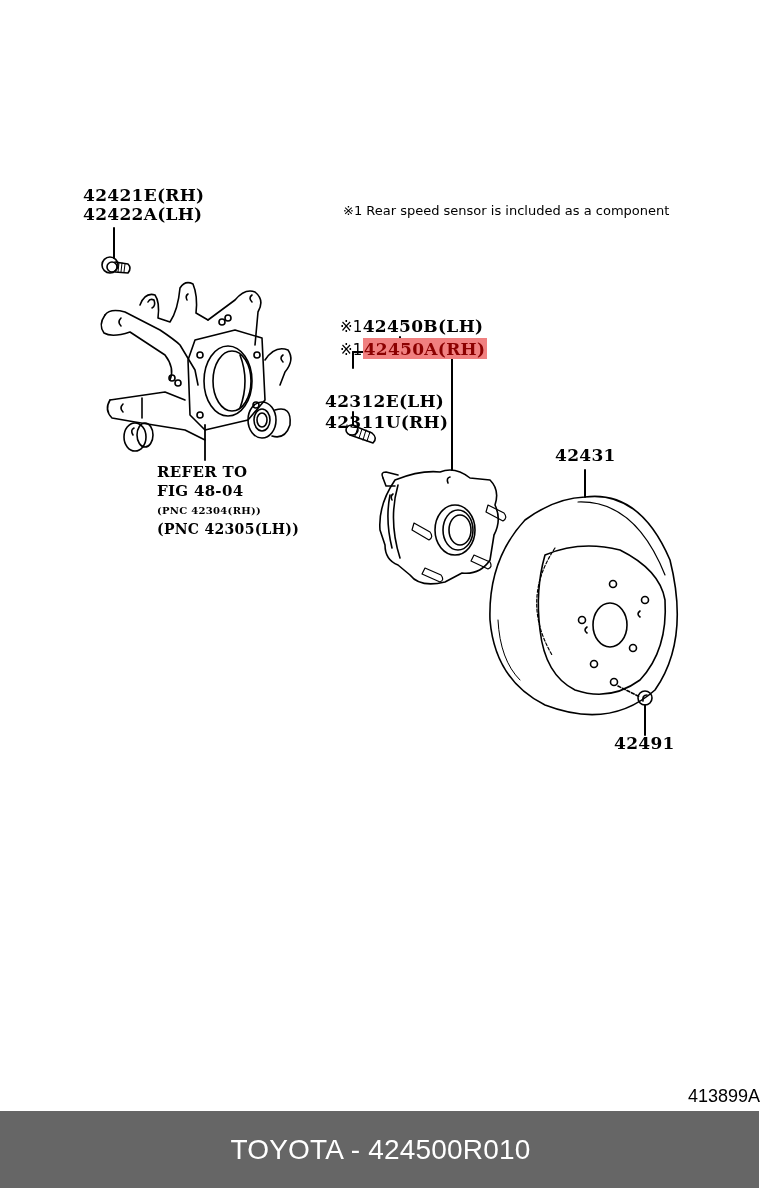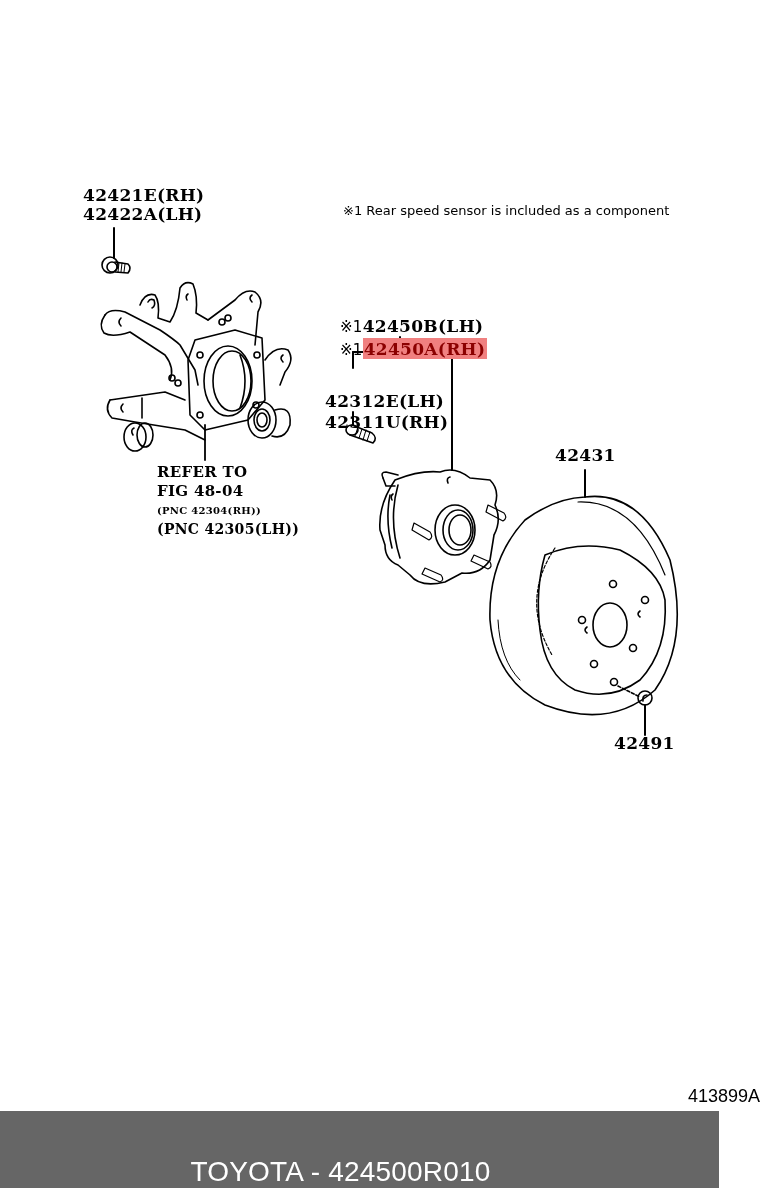--- a/index.html
+++ b/index.html
@@ -3,21 +3,21 @@
 <meta charset="utf-8">
 <style>
   html, body { margin: 0; padding: 0; background: #ffffff; }
   body { width: 760px; height: 1188px; position: relative; overflow: hidden; font-family: "DejaVu Serif", serif; }
   .canvas { position: absolute; left: 0; top: 0; width: 760px; height: 1060px; background: #ffffff; }
   .lbl { position: absolute; font-family: "DejaVu Serif", serif; font-weight: bold; font-size: 17px; color: #000; white-space: nowrap; line-height: 19px; letter-spacing: 0.3px; }
   .note { position: absolute; font-family: "DejaVu Sans", sans-serif; font-size: 13px; color: #000; white-space: nowrap; }
   .mark { font-family: "DejaVu Sans", sans-serif; font-weight: normal; font-size: 15px; }
   .highlight { background: #f08080; color: #8b0000; padding: 1px 2px 0 1px; }
   .refnum { position: absolute; font-family: "Liberation Sans", sans-serif; font-size: 18px; color: #000; }
-  .footer { position: absolute; left: 0; top: 1111px; width: 719px; height: 77px; background: #666666; display: flex; align-items: flex-end; justify-content: center; }
+  .footer { position: absolute; left: 0; top: 1111px; width: 719px; height: 77px; background: #666666; display: flex; align-items: center; justify-content: center; padding-left: 40px; }
   .footer span { font-family: "Liberation Sans", sans-serif; font-size: 28px; color: #ffffff; letter-spacing: 0.2px; }
   .footer .gap { display: inline-block; width: 38px; }
   svg.art { position: absolute; left: 0; top: 0; }
 </style>
 </head>
 <body>
 
 <div class="canvas">
 
   <svg class="art" width="760" height="1110" viewBox="0 0 760 1110" fill="none" stroke="#000" stroke-width="1.6" stroke-linejoin="round" stroke-linecap="round">

